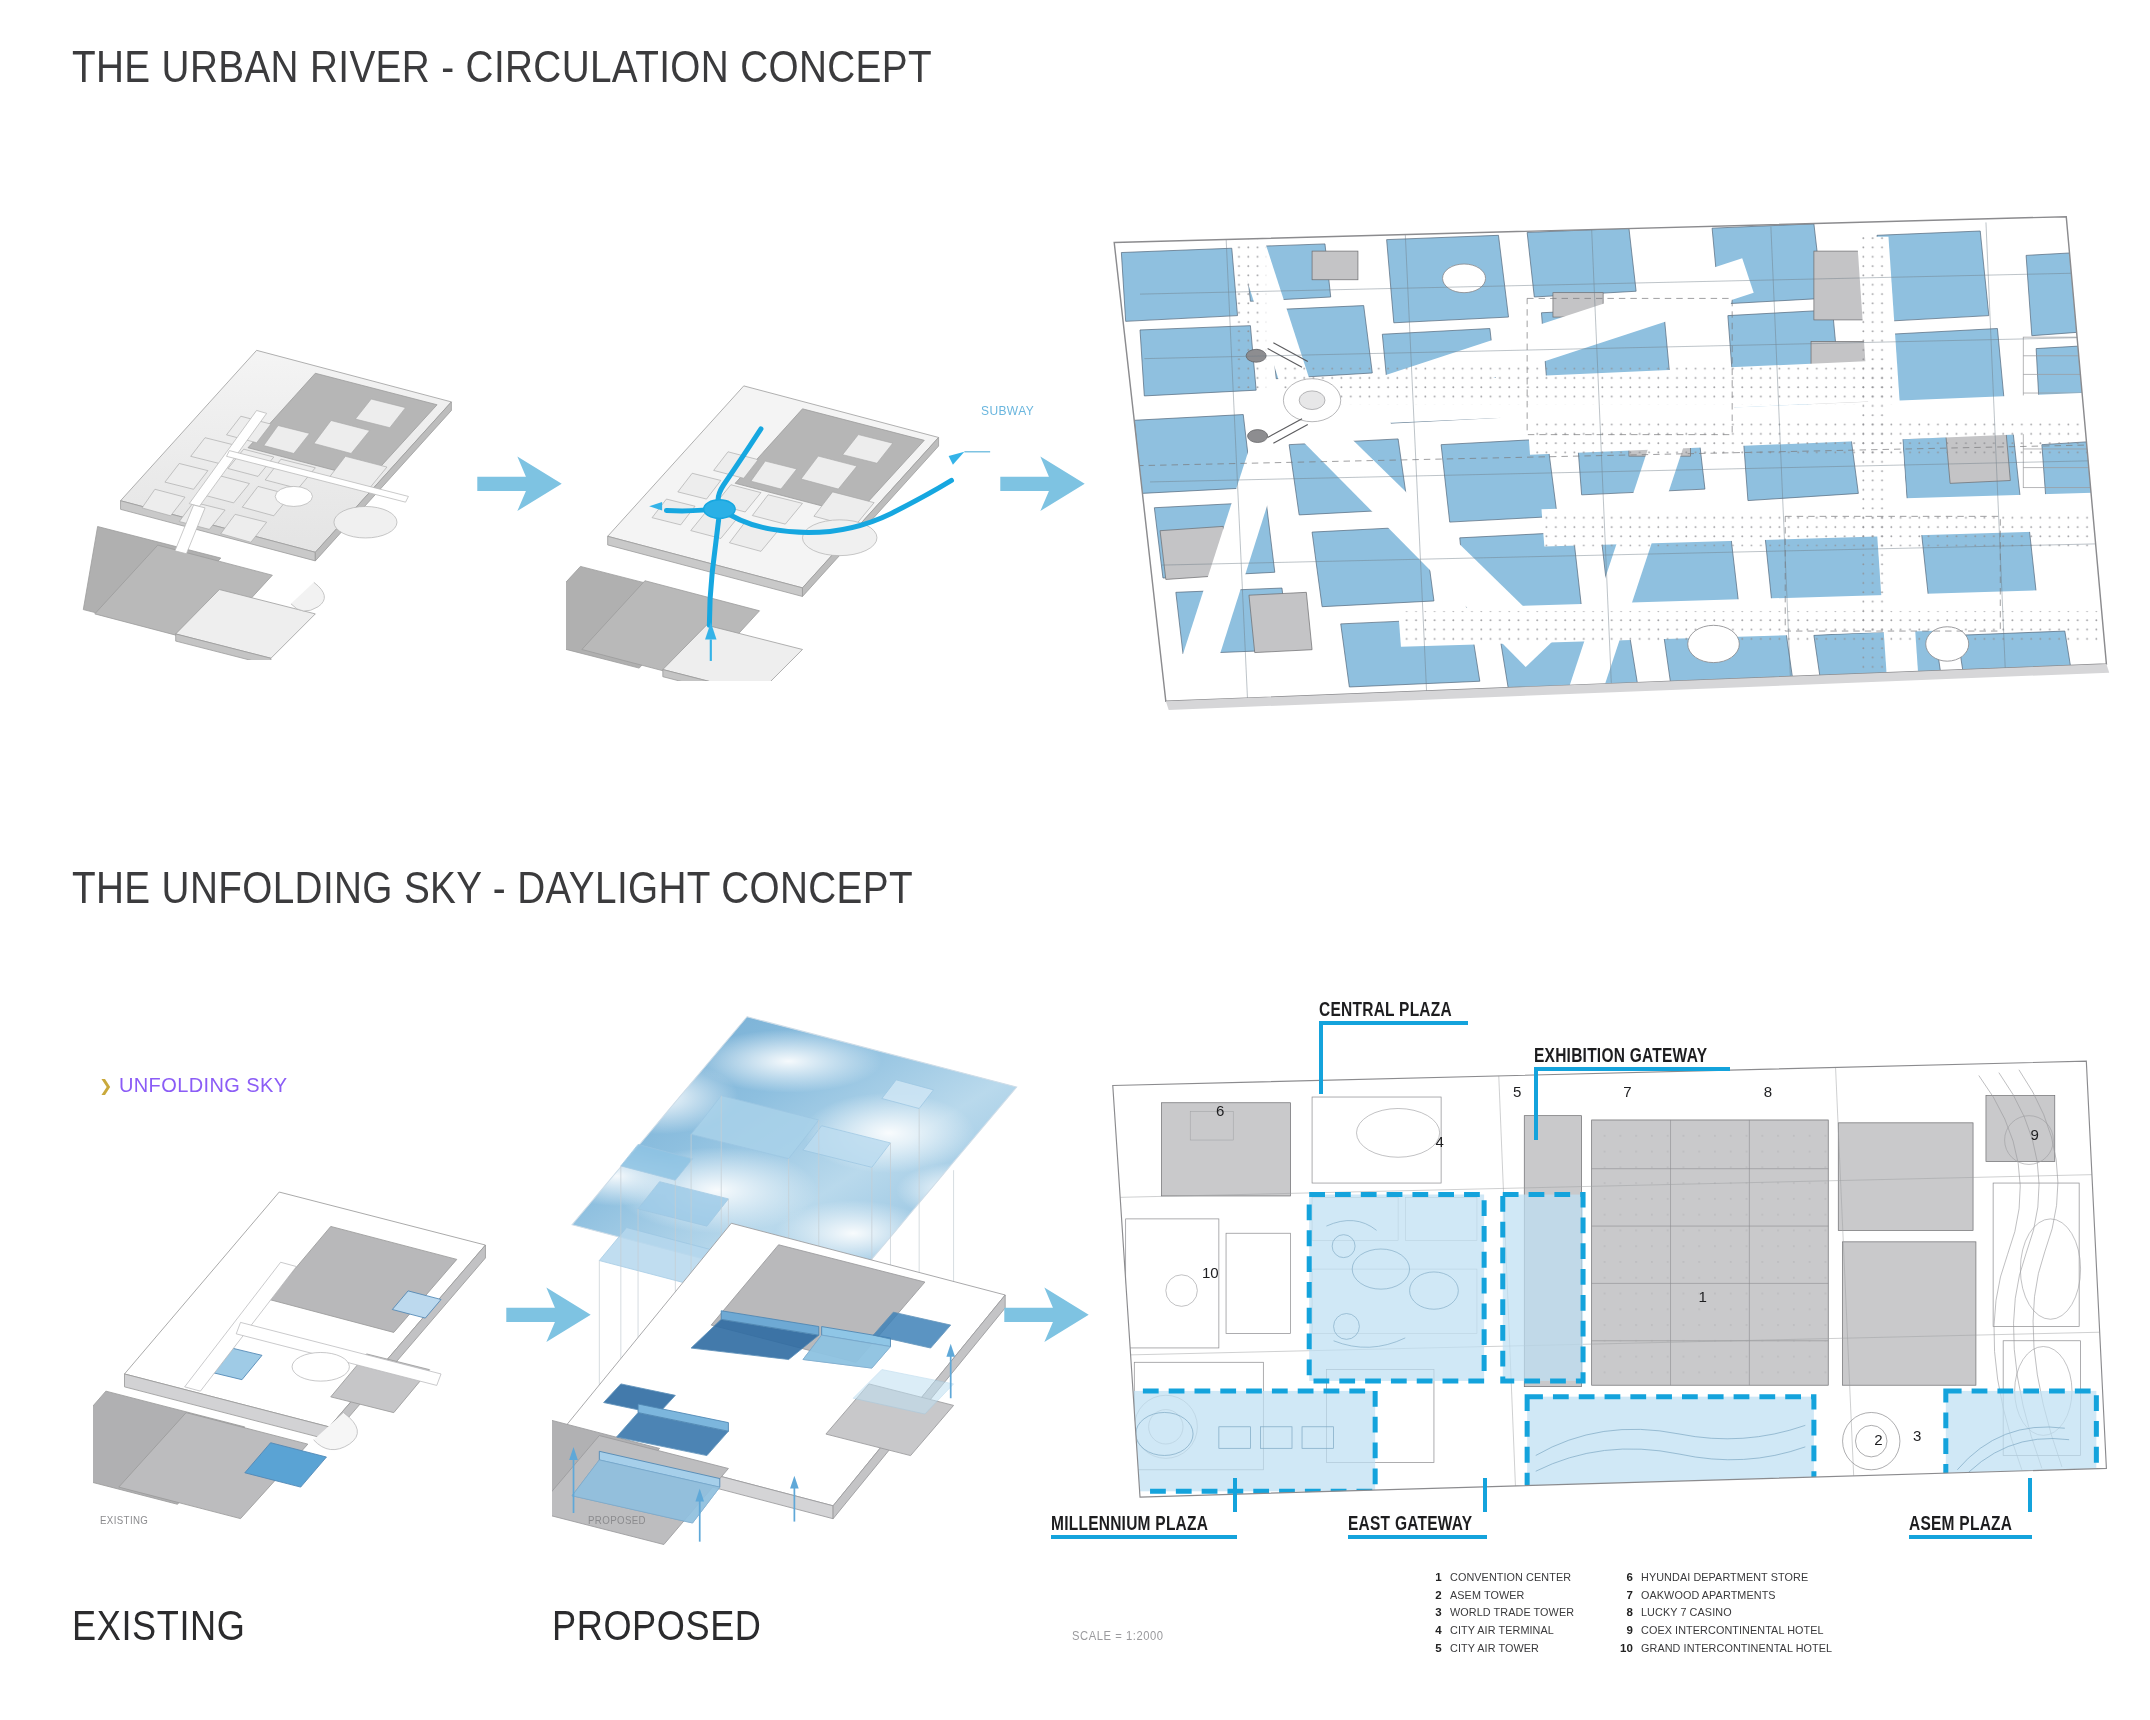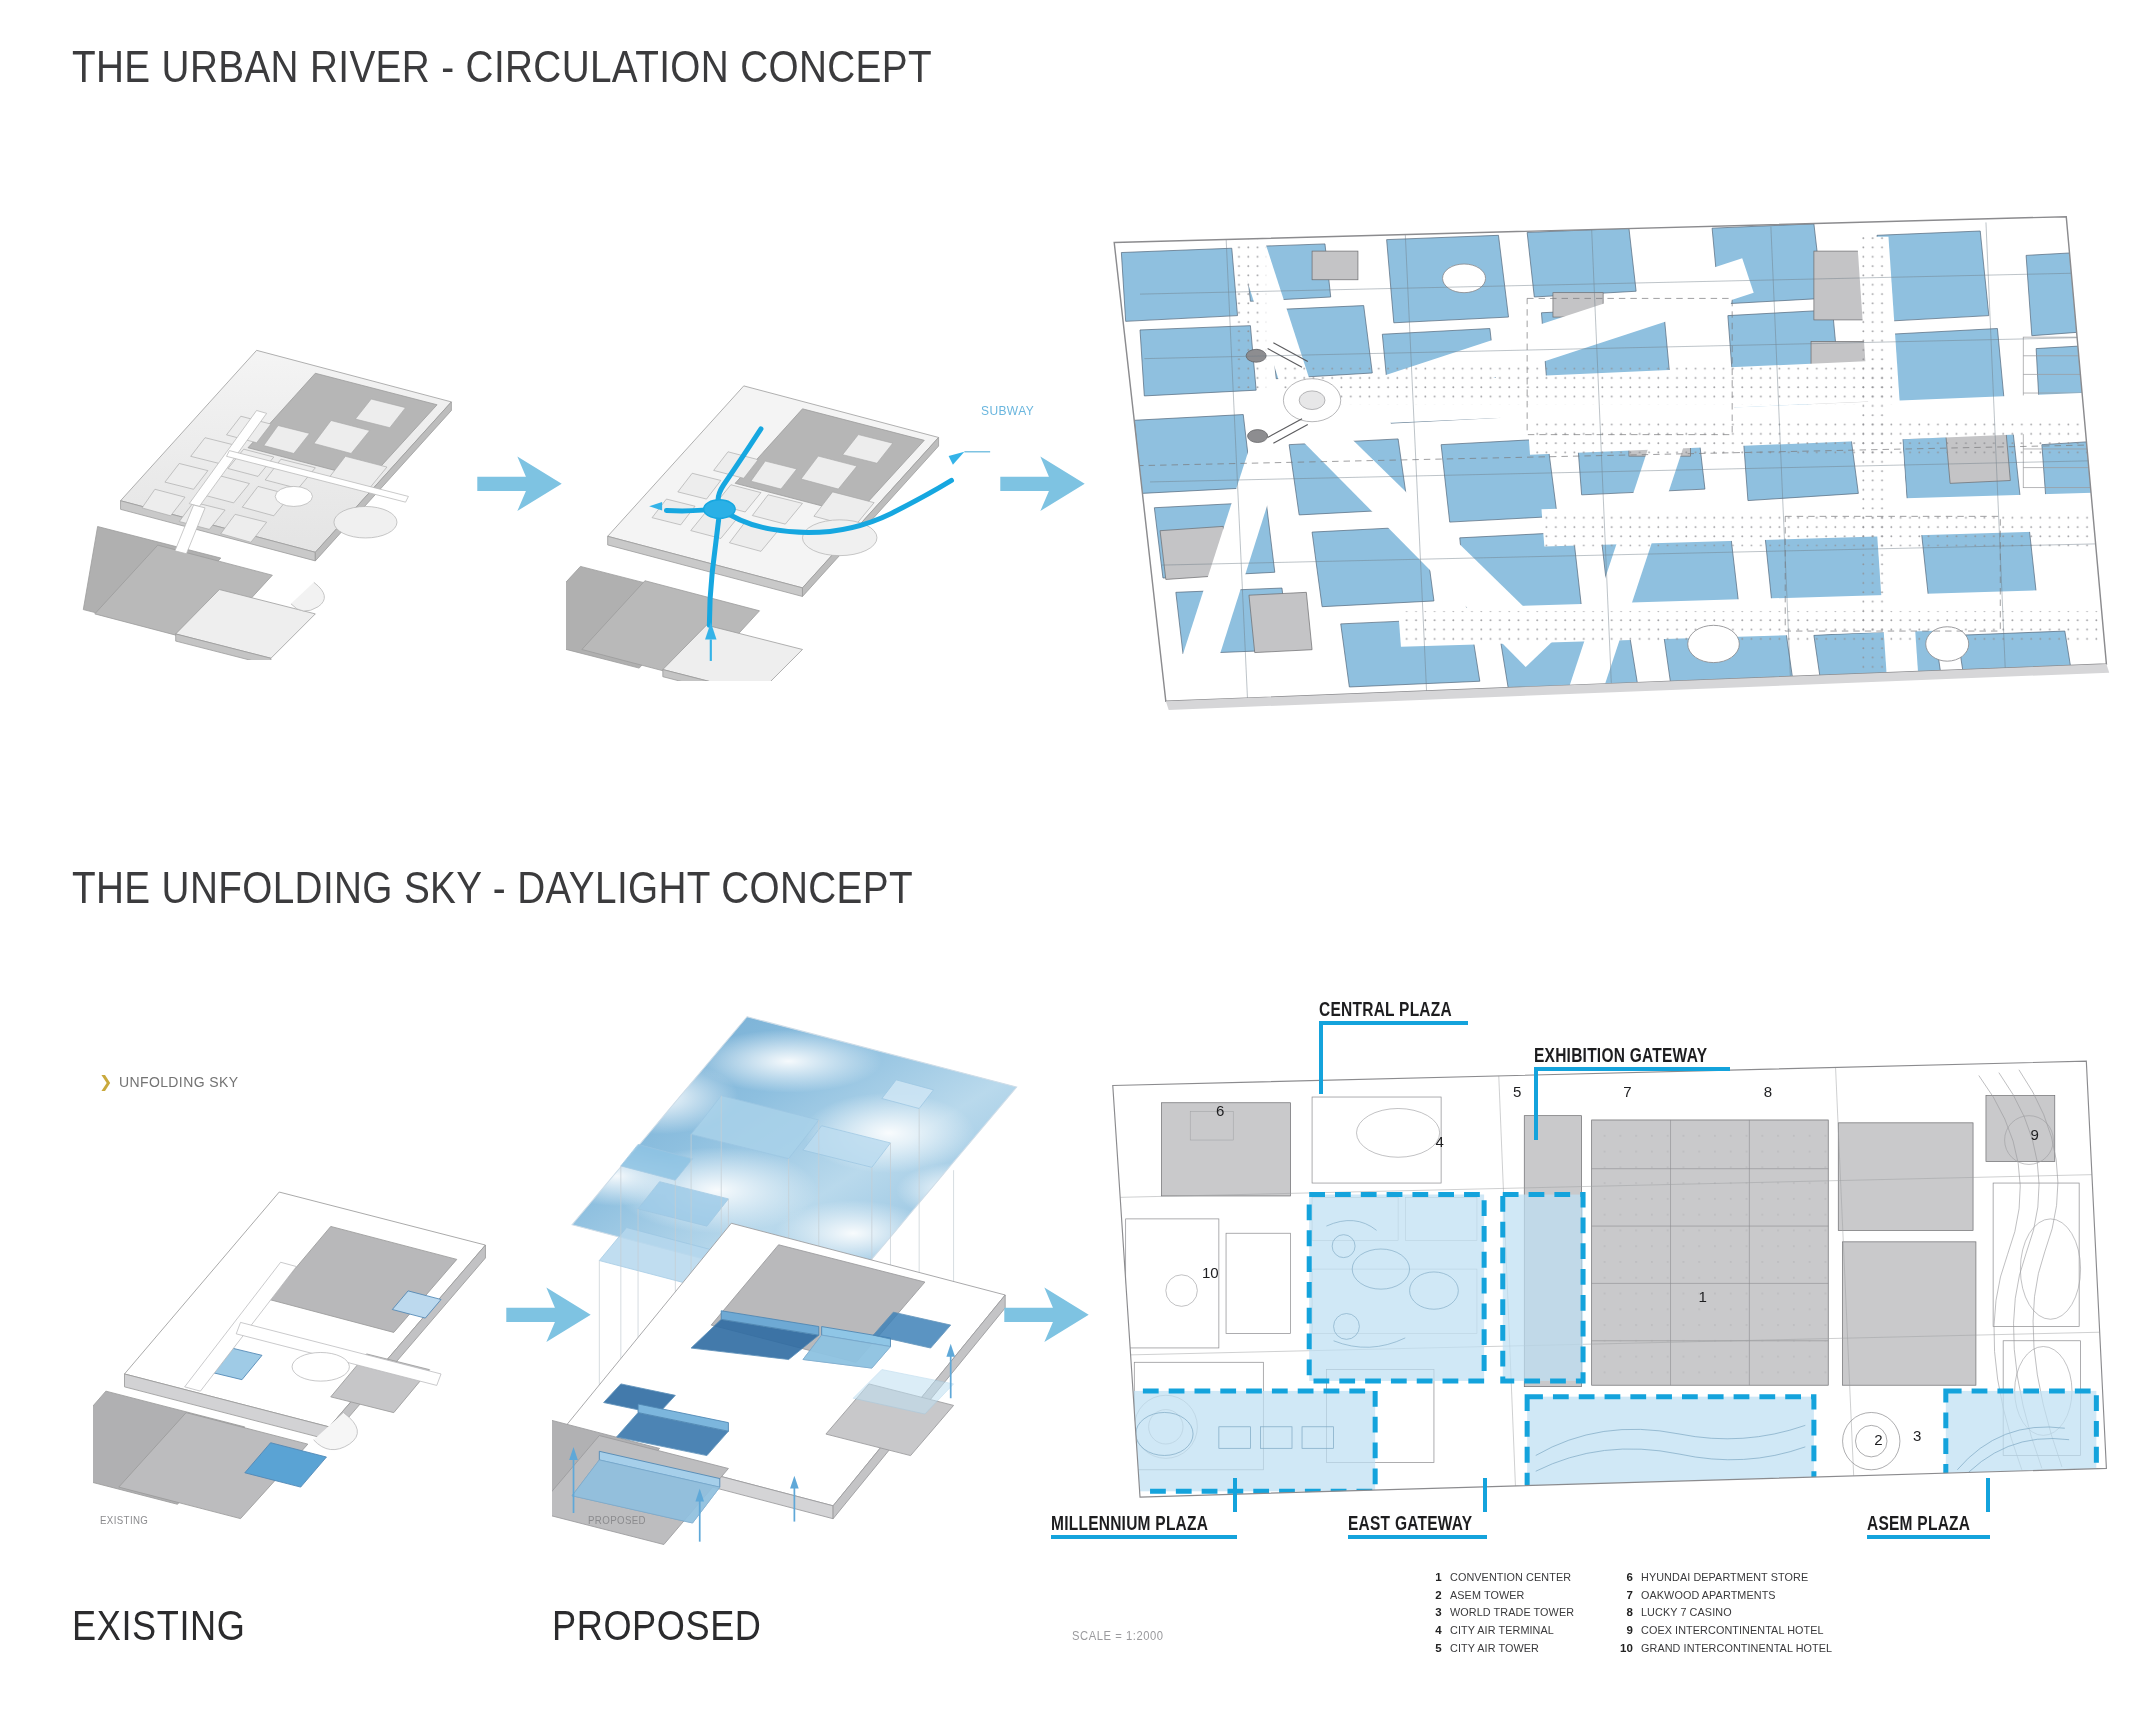--- a/index.html
+++ b/index.html
@@ -28,21 +28,21 @@
     position:absolute;font-size:10.8px;color:#8b8b8e;letter-spacing:0.4px;
     font-family:"Liberation Sans Narrow","Liberation Sans",sans-serif;
     transform:scaleX(.9);transform-origin:left center;white-space:nowrap;
   }
   #mini-existing{left:100px;top:1514px;}
   #mini-proposed{left:588px;top:1514px;}
 
   
   #sky-tag{position:absolute;left:99px;top:1074px;display:flex;align-items:center;gap:6.5px;}
   #sky-tag .chev{color:#c9a93c;font-size:16px;line-height:1;}
-  #sky-tag .txt{font-size:14px;color:#737373;letter-spacing:0.4px;
+  #sky-tag .txt{font-size:20px;color:#8b5cf6;letter-spacing:0.4px;
     font-family:"Liberation Sans","DejaVu Sans",sans-serif;}
 
   
   .flow-arrow{position:absolute;}
 
   
   .iso{position:absolute;}
   .plan{position:absolute;}
 
   
@@ -600,21 +600,21 @@
   <span class="lbl">MILLENNIUM PLAZA</span>
   <div class="rule" style="width:186px;"></div>
 </div>
 
 <div class="callout" style="left:1348px;top:1478px;width:139px;">
   <div style="width:4.3px;height:34px;background:#14a3dc;margin-left:135px;"></div>
   <span class="lbl">EAST GATEWAY</span>
   <div class="rule" style="width:139px;"></div>
 </div>
 
-<div class="callout" style="left:1867px;top:1478px;width:123px;text-align:center;">
+<div class="callout" style="left:1909px;top:1478px;width:123px;text-align:center;">
   <div style="width:4.3px;height:34px;background:#14a3dc;margin-left:119px;"></div>
   <span class="lbl">ASEM PLAZA</span>
   <div class="rule" style="width:123px;"></div>
 </div>
 
 <div id="scale-note">SCALE = 1:2000</div>
 
 <div id="legend">
   <div class="col">
     <div class="row">

